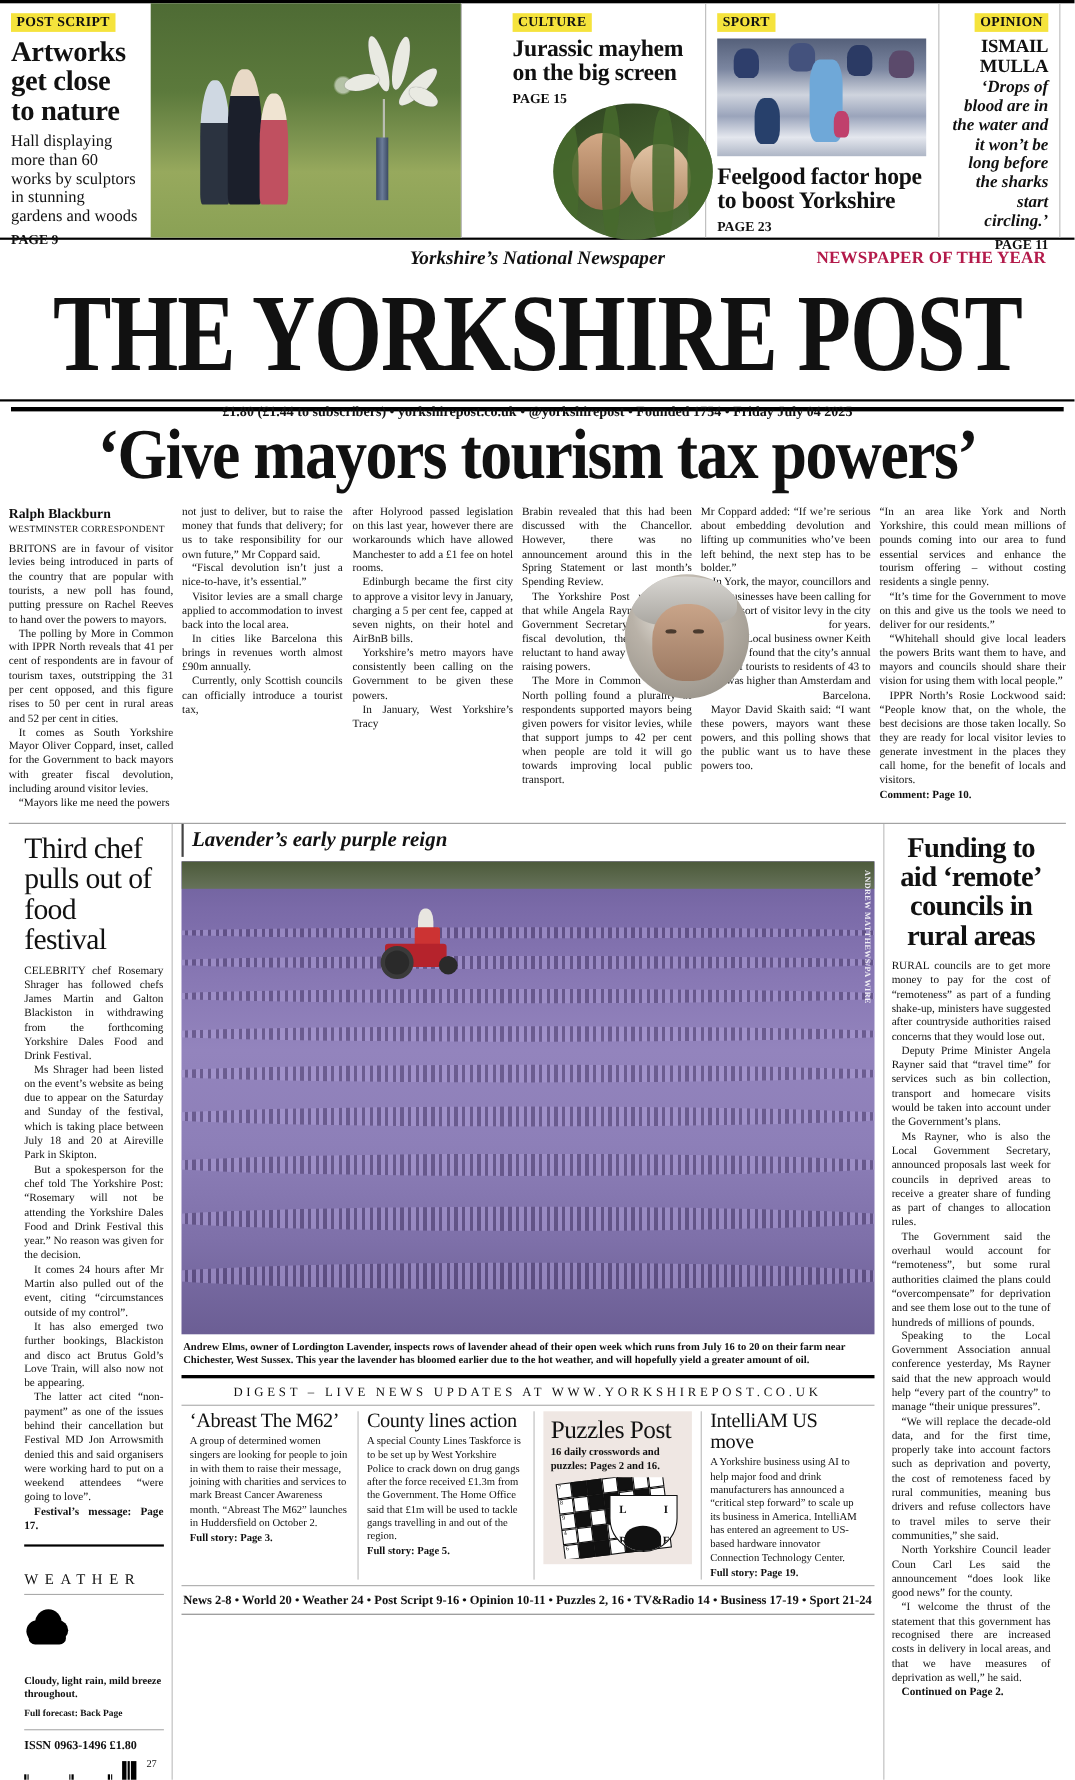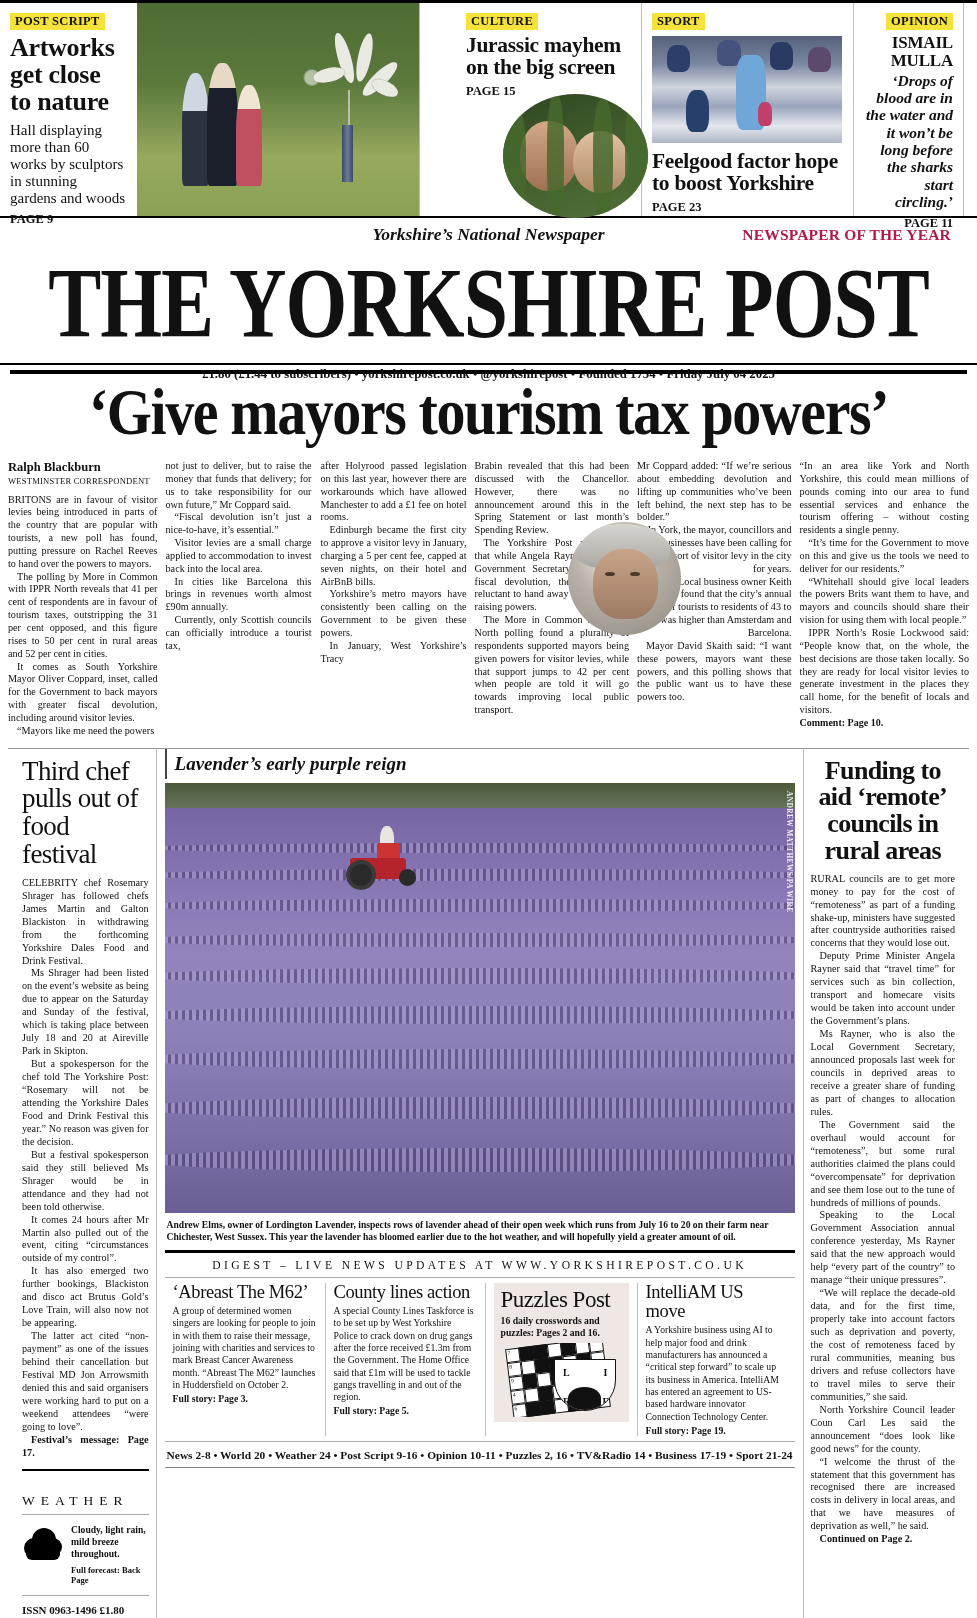--- a/index.html
+++ b/index.html
@@ -168,21 +168,21 @@
     position: absolute; right: 1px; top: 8px;
     writing-mode: vertical-rl; font-size: 7.4px; letter-spacing: .4px;
     color: #f0eef5; font-weight: bold;
   }
   .caption { font-size: 9.6px; line-height: 1.3; font-weight: bold; padding: 6px 2px 0 2px; }
 
   
   .wx-rule { border-top: 2px solid #000; margin: 9px 0 0 0; }
   .wx-title { text-align:left; font-size: 13.5px; letter-spacing: 6px; font-weight: normal; padding: 7px 0 5px 0; margin-top: 15px; }
   .wx-rule2 { border-top: 1px solid #aaa; }
-  .wx-body { display:flex; gap: 7px; padding: 9px 0 8px 0; align-items:flex-start; }
+  .wx-body { display:flex; gap: 22px; padding: 9px 0 8px 0; align-items:flex-start;flex-direction:column; }
   .cloud-ic { width: 42px; height: 36px; position: relative; flex: 0 0 42px;}
   .cloud-ic i { position:absolute; background:#000; border-radius:50%; display:block;}
   .wx-text { font-size: 9.6px; line-height: 1.26; font-weight: bold; }
   .wx-fore { font-size: 8.6px; font-weight: bold; margin-top: 5px; }
   .issn { font-size: 11px; font-weight: bold; padding-top: 8px; border-top:1px solid #aaa; margin-top:2px;}
   .barcode { margin-top: 6px; height: 78px; display:flex; align-items:flex-end; gap:1px; position:relative;}
   .barcode .b { background:#000; width:2px; }
   .bc-num { font-size: 9px; position:absolute; bottom:-2px; }
   .bc-27 { position:absolute; right: 6px; top: 0; font-size: 9.5px; }
 
@@ -368,21 +368,20 @@
   <div class="lead-rule"></div>
 
   <div class="mid">
 
     <div class="mid-left">
       <div class="sec-head">Third chef pulls out of food festival</div>
       <div class="body-txt">
         <p class="first">CELEBRITY chef Rosemary Shrager has followed chefs James Martin and Galton Blackiston in withdrawing from the forthcoming Yorkshire Dales Food and Drink Festival.</p>
         <p>Ms Shrager had been listed on the event’s website as being due to appear on the Saturday and Sunday of the festival, which is taking place between July 18 and 20 at Aireville Park in Skipton.</p>
         <p>But a spokesperson for the chef told The Yorkshire Post: “Rosemary will not be attending the Yorkshire Dales Food and Drink Festival this year.” No reason was given for the decision.</p>
-        <p>But a festival spokesperson said they still believed Ms Shrager would be in attendance and they had not been told otherwise.</p>
         <p>It comes 24 hours after Mr Martin also pulled out of the event, citing “circumstances outside of my control”.</p>
         <p>It has also emerged two further bookings, Blackiston and disco act Brutus Gold’s Love Train, will also now not be appearing.</p>
         <p>The latter act cited “non-payment” as one of the issues behind their cancellation but Festival MD Jon Arrowsmith denied this and said organisers were working hard to put on a weekend attendees “were going to love”.</p>
         <p class="ref-bold">Festival’s message: Page 17.</p>
       </div>
 
       <div class="wx-rule"></div>
       <div class="wx-title">WEATHER</div>
       <div class="wx-rule2"></div>
       <div class="wx-body">

